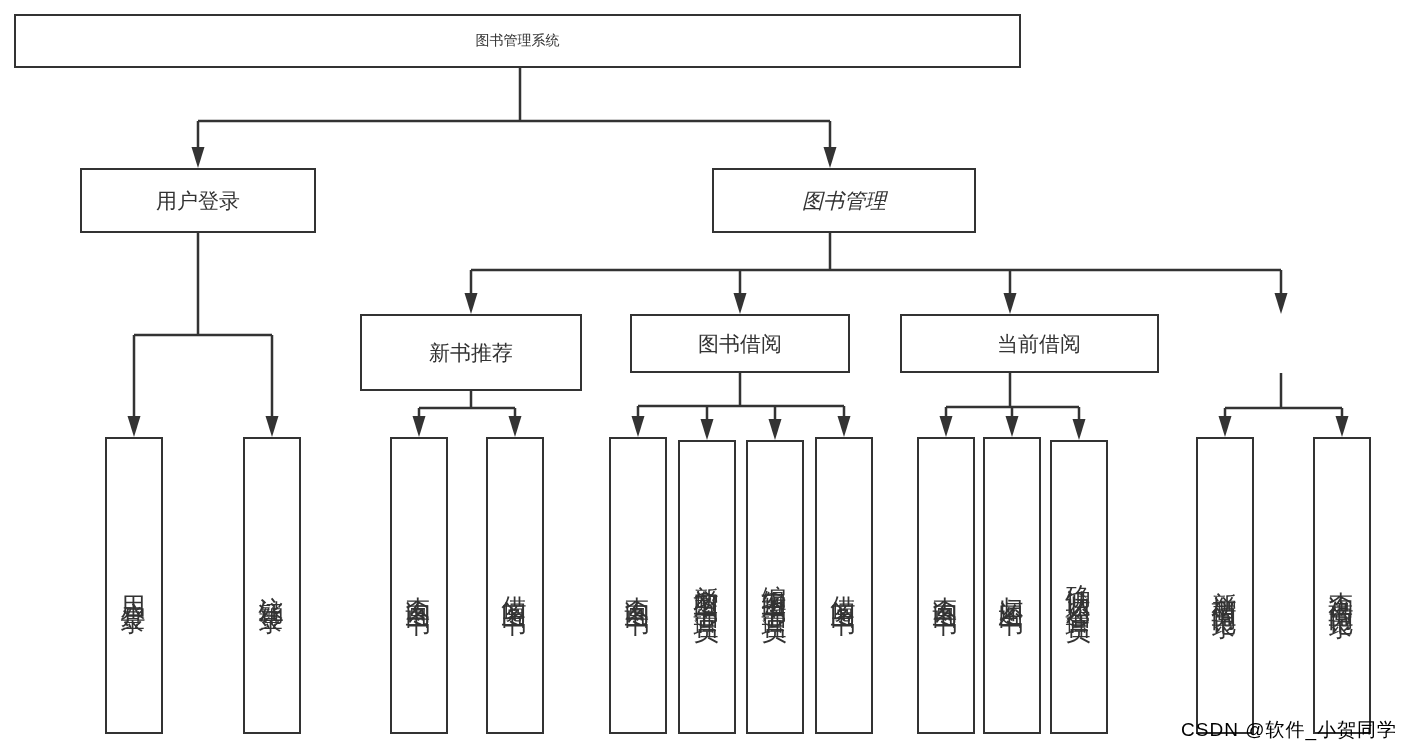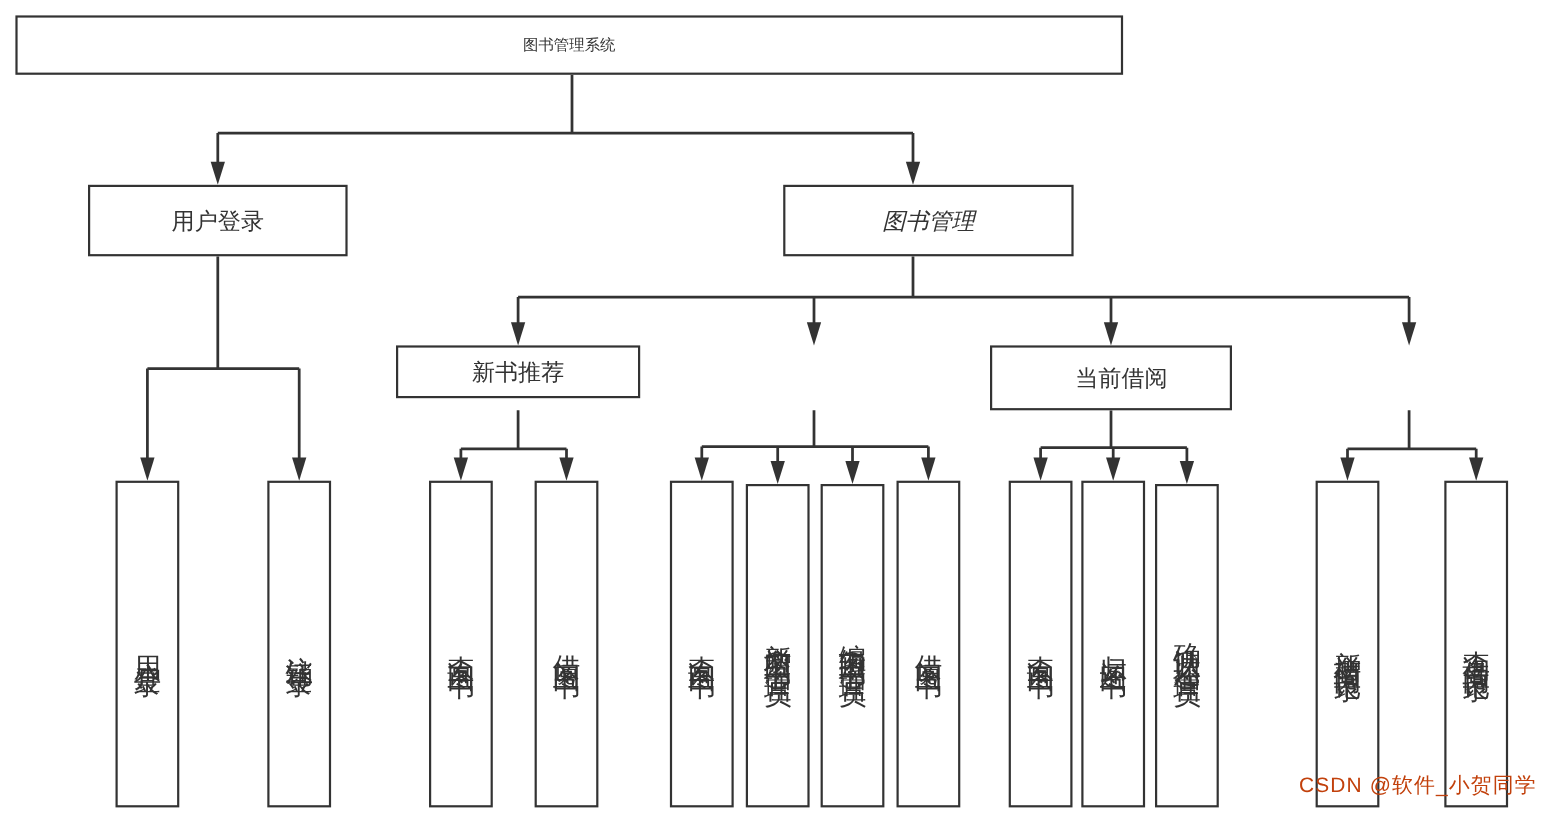--- a/index.html
+++ b/index.html
@@ -33,23 +33,23 @@
   .vtext {
     writing-mode:vertical-rl;
     text-orientation:mixed;
     font-size:25px;
     letter-spacing:5px;
     color:#333333;
     white-space:nowrap;
   }
   .watermark {
     position:absolute;
-    right:8px; bottom:20px;
+    right:8px; bottom:4px;
     font-size:19px;
-    color:#c2410c;
+    color:#000000;
     letter-spacing:1px;
     z-index:5;
   }
 </style>
 </head>
 <body>
 
 <div id="stage">
 
   <svg id="wires" viewBox="0 0 1405 747" xmlns="http://www.w3.org/2000/svg">
@@ -89,22 +89,23 @@
       <polygon points="1218.5,416 1231.5,416 1225,437"></polygon>
       <polygon points="1335.5,416 1348.5,416 1342,437"></polygon>
     </g>
   </svg>
 
   <div class="node root" style="left:14px; top:14px; width:1007px; height:54px;">图书管理系统</div>
 
   <div class="node" style="left:80px; top:168px; width:236px; height:65px;">用户登录</div>
   <div class="node" style="left:712px; top:168px; width:264px; height:65px;font-style:italic;">图书管理</div>
 
-  <div class="node" style="left:360px; top:314px; width:222px; height:48px;">新书推荐</div>
-  <div class="node" style="left:900px; top:314px; width:220px; height:59px;padding-left:19px;">当前借阅</div>
+  <div class="node" style="left:360px; top:314px; width:222px; height:77px;">新书推荐</div>
+  <div class="node" style="left:630px; top:314px; width:220px; height:59px;">图书借阅</div>
+  <div class="node" style="left:900px; top:314px; width:259px; height:59px;padding-left:19px;">当前借阅</div>
 
   <div class="vnode" style="left:105px; top:437px; width:58px; height:297px;">
     <span class="vtext">用户登录</span>
   </div>
   <div class="vnode" style="left:243px; top:437px; width:58px; height:297px;">
     <span class="vtext">注销登录</span>
   </div>
 
   <div class="vnode" style="left:390px; top:437px; width:58px; height:297px;">
     <span class="vtext">查询图书</span>

